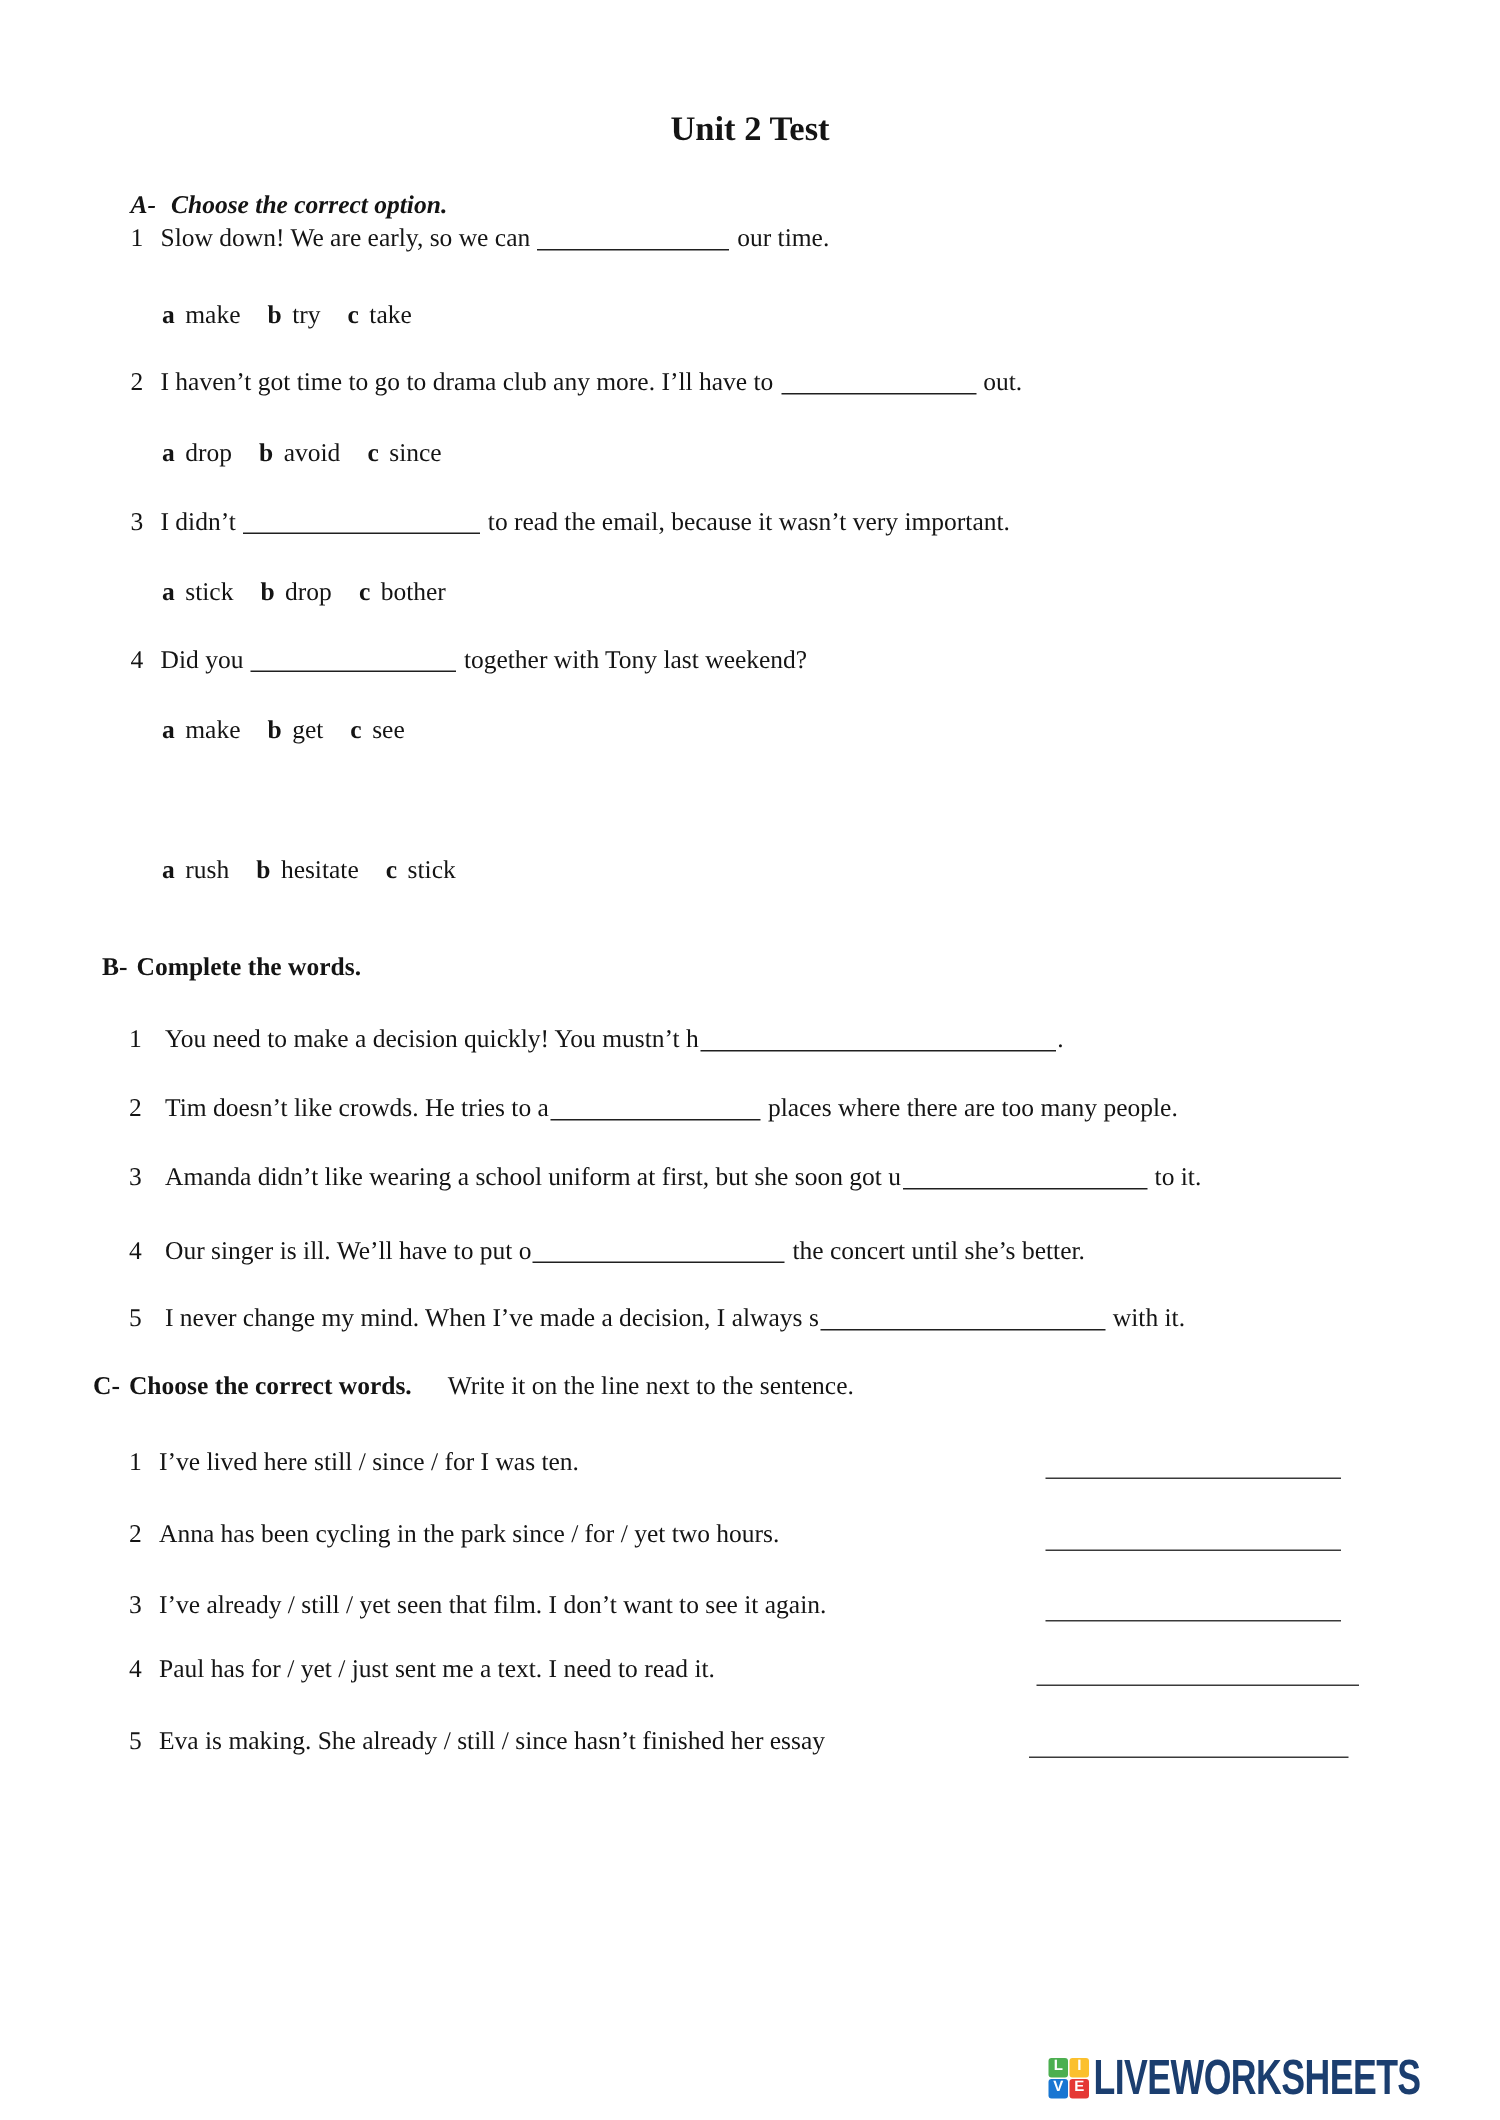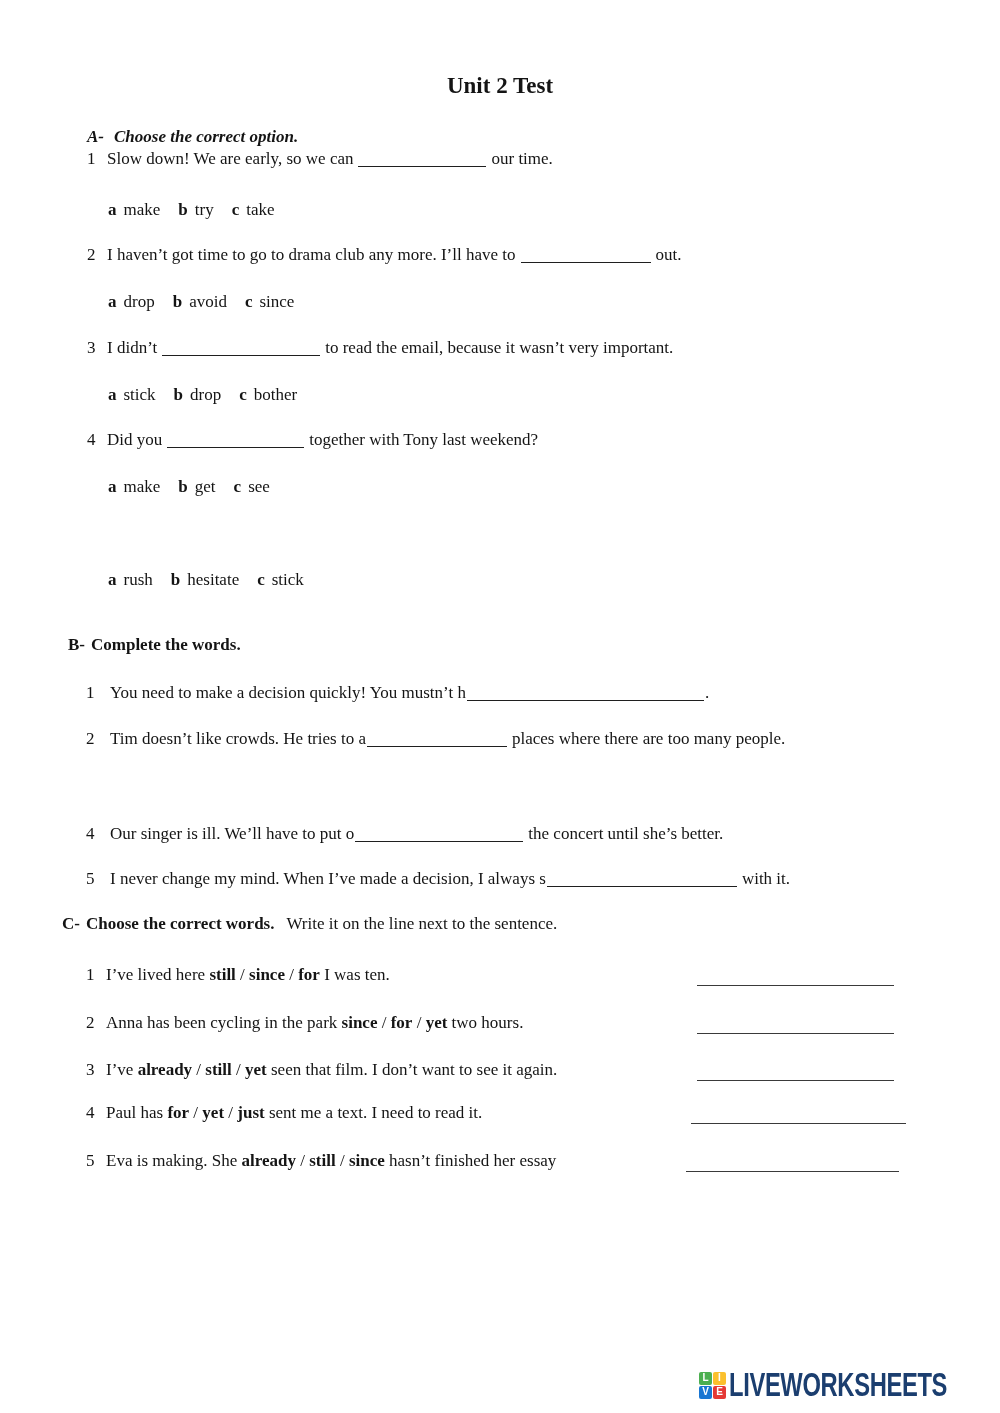--- a/index.html
+++ b/index.html
@@ -14,21 +14,21 @@
     font-weight:bold;font-size:23px;margin:0;line-height:26px;
   }
   .sec-label{font-weight:bold;}
   .sec-title{font-weight:bold;}
   .hA{top:126px;left:87px;font-style:italic;}
   .hA .sec-label{margin-right:10px;}
   .hB{top:634px;left:68px;}
   .hB .sec-label{margin-right:6px;}
   .hC{top:913px;left:62px;}
   .hC .sec-label{margin-right:6px;}
-  .sec-sub{margin-left:12px;}
+  .sec-sub{margin-left:24px;}
   .num{display:inline-block;width:20px;}
   .qa{left:87px;}
   .opts{left:108px;}
   .qb{left:86px;margin-top:20px;}
   .qb .num{width:24px;}
   .qc{left:86px;}
   
   .blank{display:inline-block;border-bottom:1px solid #1f1f1f;height:13px;position:relative;top:3px;}
   .secA-blank{margin:0 5px;}
   .secB-blank{margin:0 5px 0 1px;}
@@ -56,21 +56,21 @@
   .logo-grid{display:grid;grid-template-columns:13px 13px;grid-template-rows:13px 13px;gap:1px;}
   .logo-sq{
     display:flex;align-items:center;justify-content:center;color:#ffffff;
     font-family:"Liberation Sans","DejaVu Sans",sans-serif;font-weight:bold;font-size:10px;
     border-radius:2px;line-height:1;
   }
   .logo-text{
     font-family:"Liberation Sans","DejaVu Sans",sans-serif;font-weight:800;font-size:33px;
     letter-spacing:-0.5px;line-height:28px;transform:scaleX(0.72);transform-origin:left center;
   }
-  b{font-weight:bold;}
+  b{font-weight:normal;}
 </style>
 </head>
 <body>
 
 <div class="page">
 
   <h1 class="title">Unit 2 Test</h1>
 
   <div class="row hA"><span class="sec-label">A-</span><span class="sec-title">Choose the correct option.</span></div>
 
@@ -85,20 +85,21 @@
 
   <div class="row qa r-a4"><span class="num">4</span><span>Did you</span><span class="blank secA-blank b-a4"></span><span>together with Tony last weekend?</span></div>
   <div class="row opts r-a4o"><span class="opt"><span class="opt-letter">a</span><span class="w">make</span></span><span class="opt"><span class="opt-letter">b</span><span class="w">get</span></span><span class="opt"><span class="opt-letter">c</span><span class="w">see</span></span></div>
 
   <div class="row opts r-a5o"><span class="opt"><span class="opt-letter">a</span><span class="w">rush</span></span><span class="opt"><span class="opt-letter">b</span><span class="w">hesitate</span></span><span class="opt"><span class="opt-letter">c</span><span class="w">stick</span></span></div>
 
   <div class="row hB"><span class="sec-label">B-</span><span class="sec-title">Complete the words.</span></div>
 
   <div class="row qb r-b1"><span class="num">1</span><span>You need to make a decision quickly! You mustn’t h</span><span class="blank secB-blank b-b1"></span><span>.</span></div>
   <div class="row qb r-b2"><span class="num">2</span><span>Tim doesn’t like crowds. He tries to a</span><span class="blank secB-blank b-b2"></span><span>places where there are too many people.</span></div>
+  <div class="row qb r-b3"><span class="num">3</span><span>Amanda didn’t like wearing a school uniform at first, but she soon got u</span><span class="blank secB-blank b-b3"></span><span>to it.</span></div>
   <div class="row qb r-b4"><span class="num">4</span><span>Our singer is ill. We’ll have to put o</span><span class="blank secB-blank b-b4"></span><span>the concert until she’s better.</span></div>
   <div class="row qb r-b5"><span class="num">5</span><span>I never change my mind. When I’ve made a decision, I always s</span><span class="blank secB-blank b-b5"></span><span>with it.</span></div>
 
   <div class="row hC"><span class="sec-label">C-</span><span class="sec-title">Choose the correct words.</span><span class="sec-sub">Write it on the line next to the sentence.</span></div>
 
   <div class="row qc r-c1"><span class="num">1</span><span><span>I’ve lived here </span><b>still</b><span> / </span><b>since</b><span> / </span><b>for</b><span> I was ten.</span></span><span class="answer-line al-1"></span></div>
 
   <div class="row qc r-c2"><span class="num">2</span><span><span>Anna has been cycling in the park </span><b>since</b><span> / </span><b>for</b><span> / </span><b>yet</b><span> two hours.</span></span><span class="answer-line al-2"></span></div>
 
   <div class="row qc r-c3"><span class="num">3</span><span><span>I’ve </span><b>already</b><span> / </span><b>still</b><span> / </span><b>yet</b><span> seen that film. I don’t want to see it again.</span></span><span class="answer-line al-3"></span></div>

